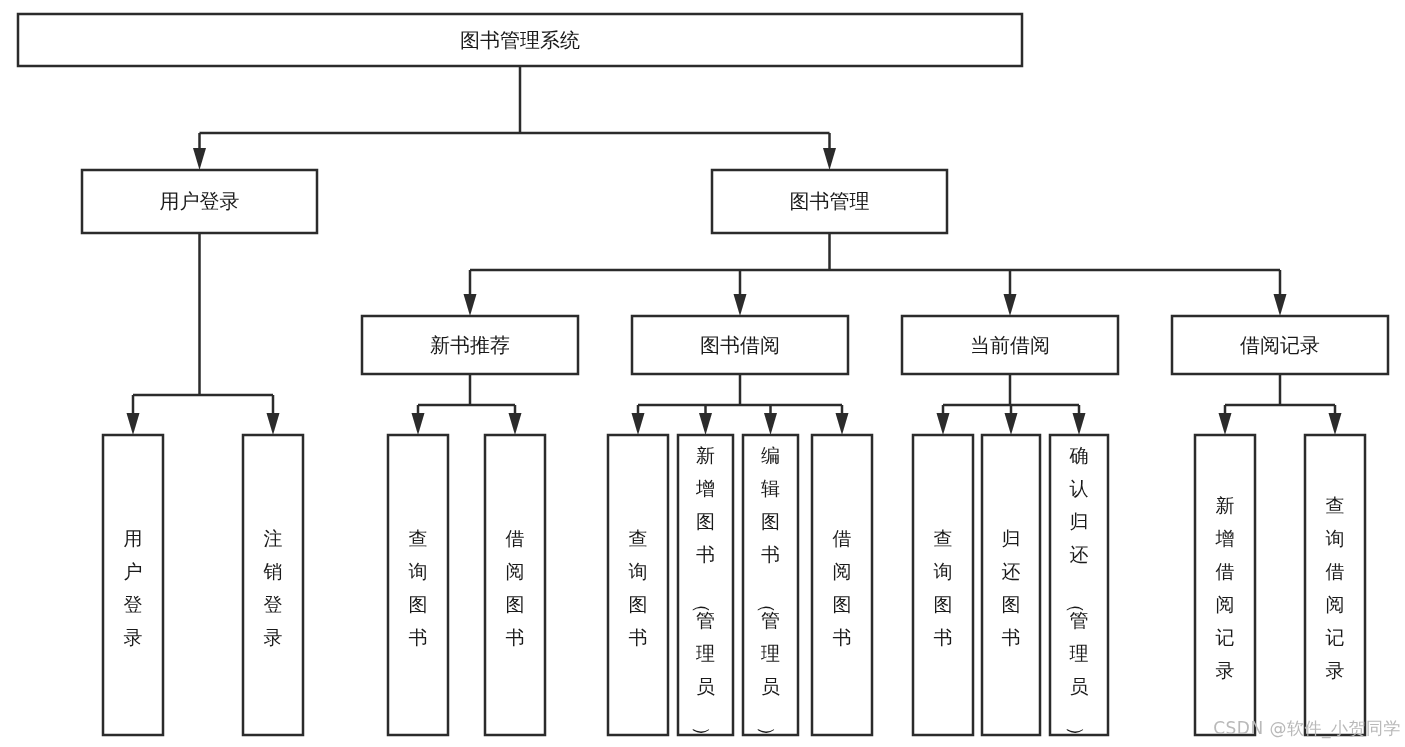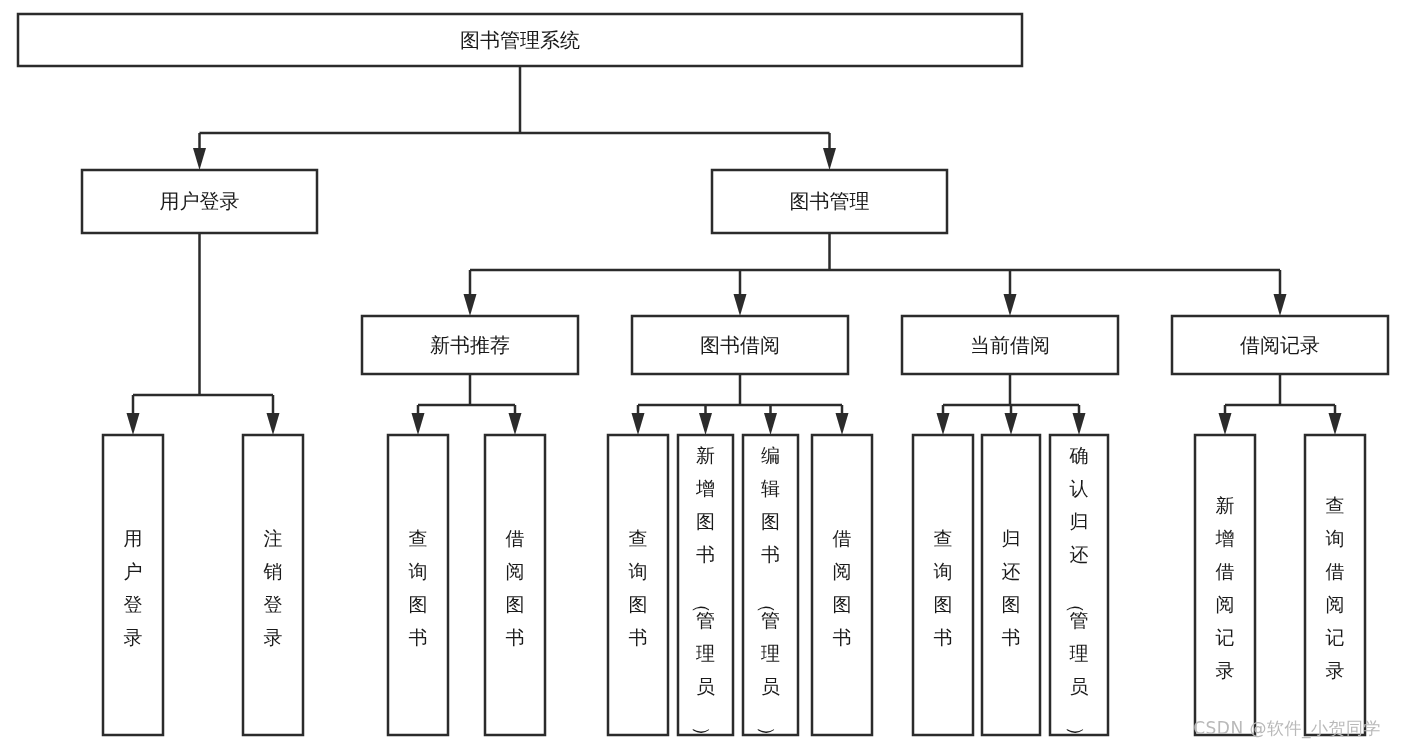--- a/index.html
+++ b/index.html
@@ -50,21 +50,21 @@
     dominant-baseline: middle;
   }
   .node-label-v {
     font-family: "DejaVu Sans", "Liberation Sans", sans-serif;
     font-size: 19px;
     fill: #1a1a1a;
     text-anchor: middle;
   }
   .watermark-text {
     position: absolute;
-    right: 24px;
+    right: 4px;
     bottom: 7px;
     font-family: "DejaVu Sans", "Liberation Sans", sans-serif;
     font-size: 17px;
     color: #b9b9b9;
     white-space: nowrap;
     letter-spacing: 0.5px;
     pointer-events: none;
   }
 </style>
 </head>

